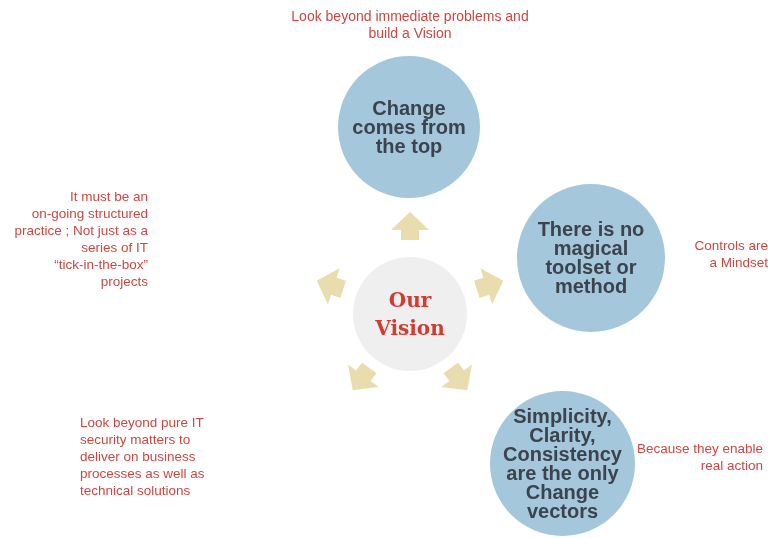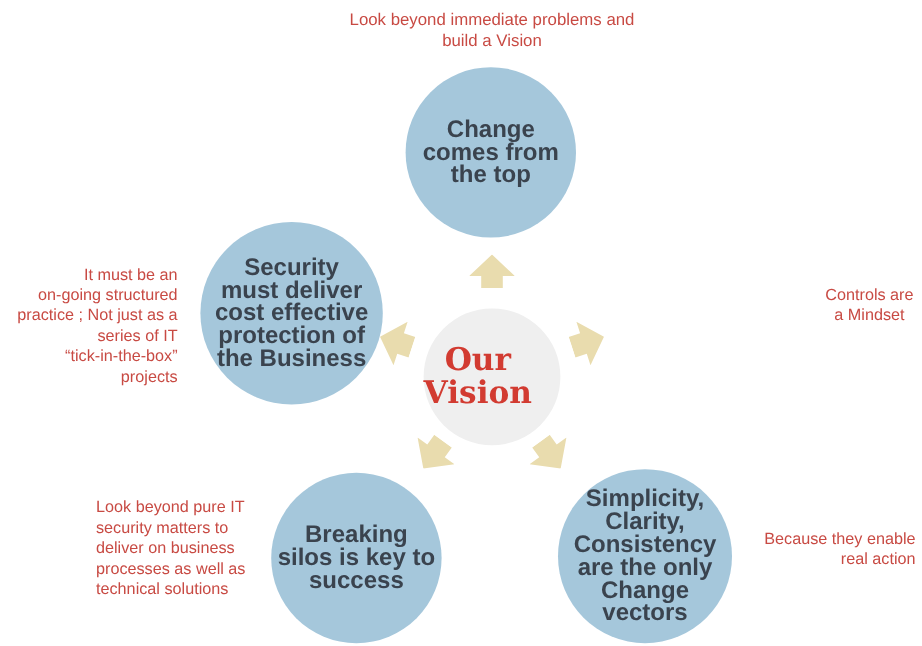--- a/index.html
+++ b/index.html
@@ -33,44 +33,45 @@
     text-align: center;
     color: var(--circle-text);
     font-weight: bold;
     font-size: 20px;
     line-height: 19px;
   }
   .circle-top          { left: 338px; top:  56px; width: 142px; height: 142px; }
   .circle-right        { left: 517px; top: 184px; width: 148px; height: 148px; }
   .circle-left         { left: 167px; top: 185px; width: 152px; height: 152px; }
   .circle-bottom-left  { left: 226px; top: 394px; width: 142px; height: 142px; }
-  .circle-bottom-right { left: 465px; top: 391px; width: 145px; height: 145px; }
+  .circle-bottom-right { left: 490px; top: 391px; width: 145px; height: 145px; }
   .circle-center {
     position: absolute;
     left: 353px; top: 257px; width: 114px; height: 114px;
     border-radius: 50%;
     background: var(--center-circle-fill);
     display: flex;
     align-items: center;
+    justify-content: center;
     text-align: center;
     color: var(--center-text-red);
     font-family: "DejaVu Serif", serif;
     font-weight: bold;
-    font-size: 26px;
+    font-size: 20px;
     line-height: 28px;
   }
   .annotation {
     position: absolute;
     color: var(--annotation-red);
     font-size: 13.5px;
     line-height: 17px;
   }
   .ann-top          { left: 260px; top:   8px; width: 300px; text-align: center; font-size: 14px; }
-  .ann-right        { left: 681px; top: 237px; width:  87px; text-align: center; }
-  .ann-left         { left:   8px; top: 220px; width: 140px; text-align: right; }
+  .ann-right        { left: 681px; top: 237px; width:  87px; text-align: right; }
+  .ann-left         { left:   8px; top: 188px; width: 140px; text-align: right; }
   .ann-bottom-left  { left:  80px; top: 414px; width: 133px; text-align: left; }
   .ann-bottom-right { left: 608px; top: 440px; width: 155px; text-align: right; }
   .arrow {
     position: absolute;
     width: 38px; height: 28px;
     color: var(--arrow-beige);
   }
   .arrow svg { display: block; width: 100%; height: 100%; }
   .arrow-top          { left: 391px; top: 212px; transform: rotate(0deg); }
   .arrow-left         { left: 311px; top: 271px; transform: rotate(-72deg); }
@@ -111,25 +112,22 @@
   </div>
   <div class="arrow arrow-bottom-right">
     <svg viewBox="0 0 38 28" aria-hidden="true">
         <polygon points="19,0 38,18 28,18 28,28 10,28 10,18 0,18" fill="currentColor"></polygon>
       </svg>
   </div>
 
   <div class="circle circle-top">
     <span>Change<br>comes from<br>the top</span>
   </div>
-  <div class="circle circle-left">
-    <span>Security<br>must deliver<br>cost effective<br>protection of<br>the Business</span>
-  </div>
-  <div class="circle circle-bottom-left">
-    <span>Breaking<br>silos is key to<br>success</span>
+  <div class="circle circle-right">
+    <span>There is no<br>magical<br>toolset or<br>method</span>
   </div>
   <div class="circle circle-bottom-right">
     <span>Simplicity,<br>Clarity,<br>Consistency<br>are the only<br>Change<br>vectors</span>
   </div>
 
   <div class="circle-center">
     <span>Our<br>Vision</span>
   </div>
 
 </div>

